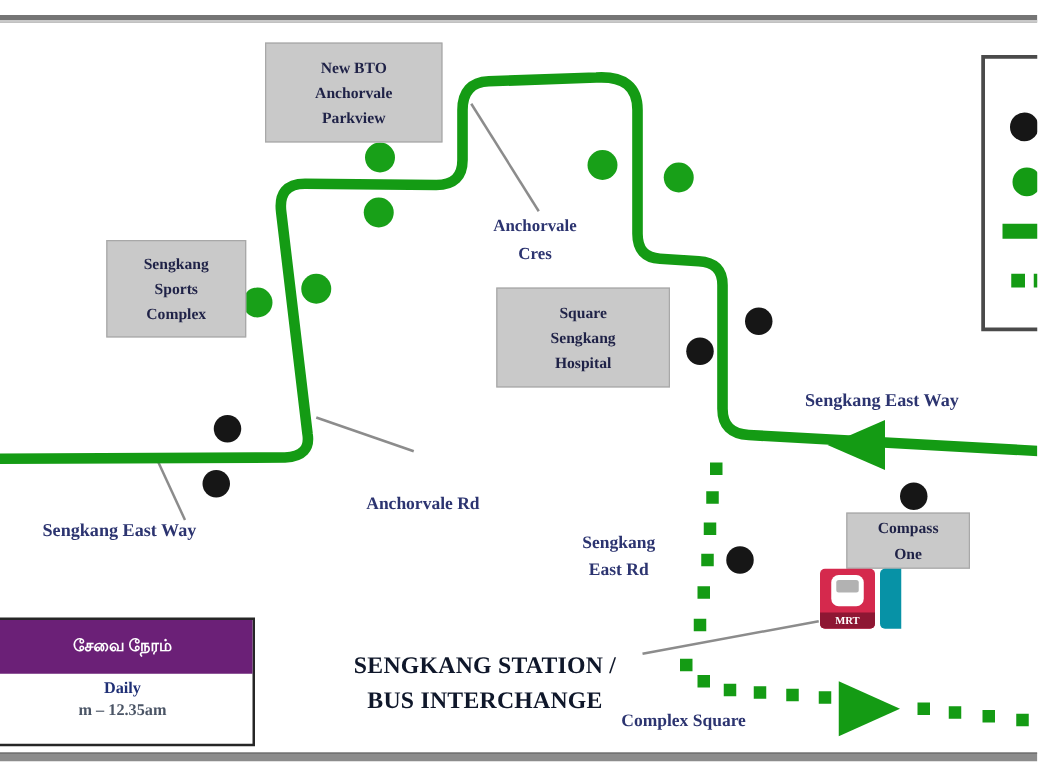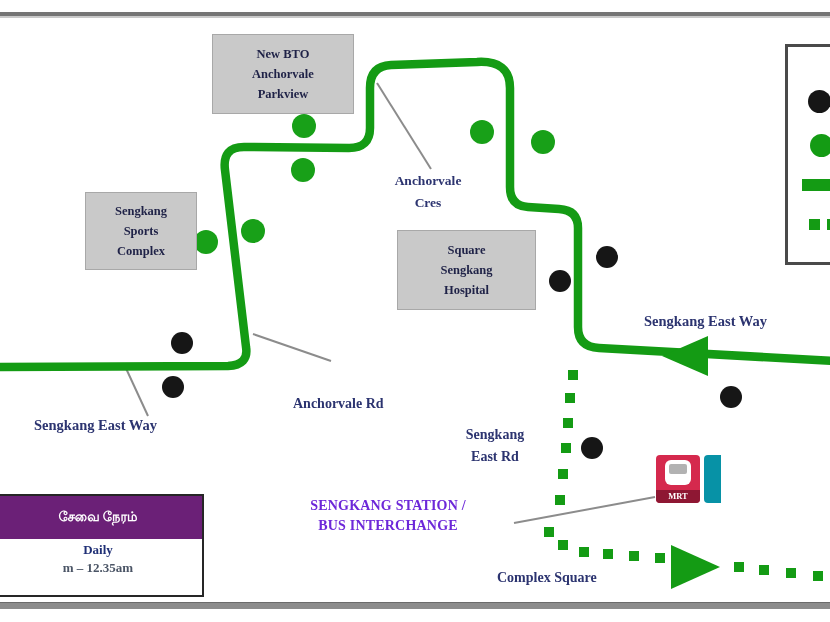--- a/index.html
+++ b/index.html
@@ -21,22 +21,22 @@
     position:absolute;color:#2c3470;font-weight:600;font-size:14px;
   }
   .centered{text-align:center;}
   #label-anchorvale-cres{left:363px;top:170px;width:130px;font-size:13.5px;line-height:1.6;}
   #label-anchorvale-rd{left:293px;top:368px;font-size:14px;margin-top:28px;}
   #label-skway-west{left:34px;top:417px;font-size:14.5px;}
   #label-skway-east{left:644px;top:313px;font-size:14.5px;width:200px;}
   #label-sk-east-rd{left:445px;top:424px;width:100px;line-height:1.55;}
   #label-sk-square{left:497px;top:570px;}
   #label-station{
-    position:absolute;left:258px;top:496px;width:260px;text-align:center;
-    color:#6d28d9;font-weight:800;font-size:14px;line-height:1.45;letter-spacing:.2px;
+    position:absolute;left:258px;top:519px;width:260px;text-align:center;
+    color:#0f172a;font-weight:800;font-size:19px;line-height:1.45;letter-spacing:.2px;
   }
   
   #legend{
     position:absolute;left:785px;top:44px;width:58px;height:221px;
     background:#fff;border:3px solid #4a4a4a;box-sizing:border-box;
   }
   .sw{position:absolute;}
   .sw-circle{width:23px;height:23px;border-radius:50%;}
   #sw-black{left:20px;top:43px;background:#161616;}
   #sw-green{left:22px;top:87px;background:#149b14;}
@@ -138,20 +138,22 @@
 
   <div class="landmark pre" style="left:212px;top:34px;width:140px;height:78px;">New BTO
 Anchorvale
 Parkview</div>
   <div class="landmark pre" style="left:85px;top:192px;width:110px;height:76px;">Sengkang
 Sports
 Complex</div>
   <div class="landmark pre" style="left:397px;top:230px;width:137px;height:78px;">Square
 Sengkang
 Hospital</div>
+  <div class="landmark pre" style="left:677px;top:410px;width:97px;height:43px;">Compass
+One</div>
 
   <div class="roadlabel pre centered" id="label-anchorvale-cres">Anchorvale
 Cres</div>
   <div class="roadlabel" id="label-anchorvale-rd">Anchorvale Rd</div>
   <div class="roadlabel" id="label-skway-west">Sengkang East Way</div>
   <div class="roadlabel" id="label-skway-east">Sengkang East Way</div>
   <div class="roadlabel pre centered" id="label-sk-east-rd">Sengkang
 East Rd</div>
   <div class="roadlabel" id="label-sk-square">Complex Square</div>
 

